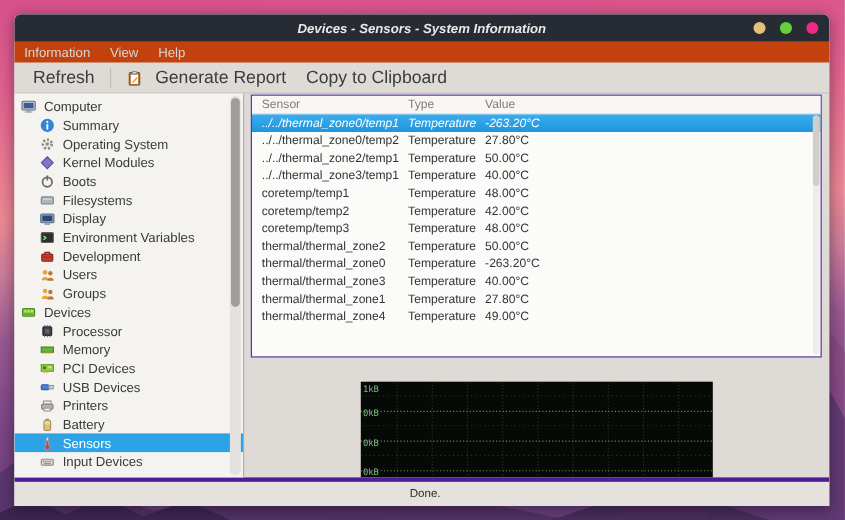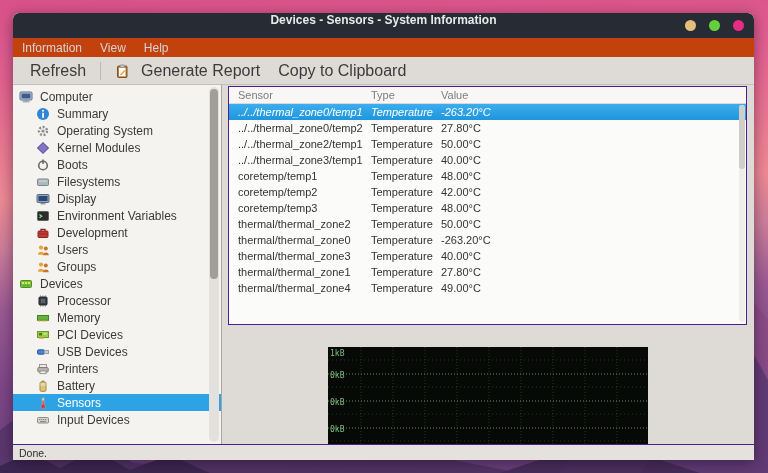--- a/index.html
+++ b/index.html
@@ -4,21 +4,21 @@
 <style>
   * { box-sizing: border-box; margin: 0; padding: 0; }
   html,body { width:768px; height:473px; overflow:hidden; font-family:"Liberation Sans",sans-serif; }
   .wallpaper { position:absolute; inset:0; width:768px; height:473px;
     background:linear-gradient(178deg,#d8518b 0%,#e2618f 16%,#ee8a94 40%,#cc7d9a 50%,#9a5a92 62%,#7c4686 78%,#66407a 100%); }
   .wallpaper svg { position:absolute; inset:0; }
   .window { position:absolute; left:13px; top:13px; width:741px; height:447px;
     border-radius:6px 6px 0 0; box-shadow:0 3px 14px rgba(20,5,25,.45); overflow:hidden;
     display:flex; flex-direction:column; background:#dedbd7; }
   .titlebar { height:25px; background:#262b34; position:relative; flex:none;
-    display:flex; justify-content:center; border-radius:6px 6px 0 0; }
+    display:flex; align-items:center; justify-content:center; border-radius:6px 6px 0 0;font-style:italic; }
   .title { color:#e9e9e9; font-size:12px; font-weight:bold; }
   .win-controls { position:absolute; right:10px; top:0; height:25px; display:flex; align-items:center; gap:13px; }
   .win-btn { width:11px; height:11px; border-radius:50%; display:inline-block; cursor:pointer; }
   .menubar { height:19px; background:#c2410c; flex:none; display:flex; align-items:center; padding-left:0; }
   .menu-item { color:#d6d6d6; font-size:12px; padding:1px 9px; cursor:default; }
   .toolbar { height:28px; background:#dedbd7; border-bottom:1px solid #c3c0bc; flex:none;
     display:flex; align-items:center; padding-left:8px; font-size:16px; color:#3b3b3b; }
   .tb-btn { padding:3px 9px; border-radius:3px; display:flex; align-items:center; gap:5px; }
   .tb-sep { width:1px; height:18px; background:#bcb9b5; margin:0 5px; }
   .content { flex:1; display:flex; min-height:0; }
@@ -39,22 +39,22 @@
   .trow { display:flex; height:16px; align-items:center; font-size:11px; color:#333; padding-left:9px; }
   .trow.selected { background:linear-gradient(#3cadee,#1e95dd); color:#fff;font-style:italic; }
   .col-sensor { width:133px; flex:none; overflow:hidden; }
   .col-type { width:70px; flex:none; }
   .col-value { flex:1; }
   .table-scroll { position:absolute; right:1px; top:18px; bottom:2px; width:6px; background:#eeedea; border-radius:3px; }
   .table-thumb { position:absolute; left:0; right:0; top:0; height:64px; background:#d0cec9; border-radius:3px; }
   .graphzone { flex:1; display:flex; justify-content:center; }
   .graphbox { margin-top:22px; width:320px; height:108px; background:#070906; flex:none; }
   
-  .statusbar { height:16px; flex:none; background:#e5e2de; border-top:1px solid #4c1d95;
-    font-size:10.5px; color:#2c2c2c; display:flex; align-items:center; padding-left:6px; }
+  .statusbar { height:26px; flex:none; background:#e5e2de; border-top:4px solid #4c1d95;
+    font-size:10.5px; color:#2c2c2c; display:flex; align-items:center; padding-left:6px;justify-content:center; }
 </style>
 </head>
 <body>
 
 <div class="wallpaper">
   <svg viewBox="0 0 768 473" preserveAspectRatio="none">
     <polygon points="560,473 700,235 768,320 768,473" fill="#8a4b85" opacity="0.85"></polygon>
     <polygon points="640,473 740,330 768,380 768,473" fill="#5d3a72" opacity="0.9"></polygon>
     <polygon points="0,473 60,420 150,473" fill="#4a2f5e" opacity="0.9"></polygon>
     <polygon points="0,473 0,430 40,400 120,460 200,473" fill="#553569" opacity="0.8"></polygon>

